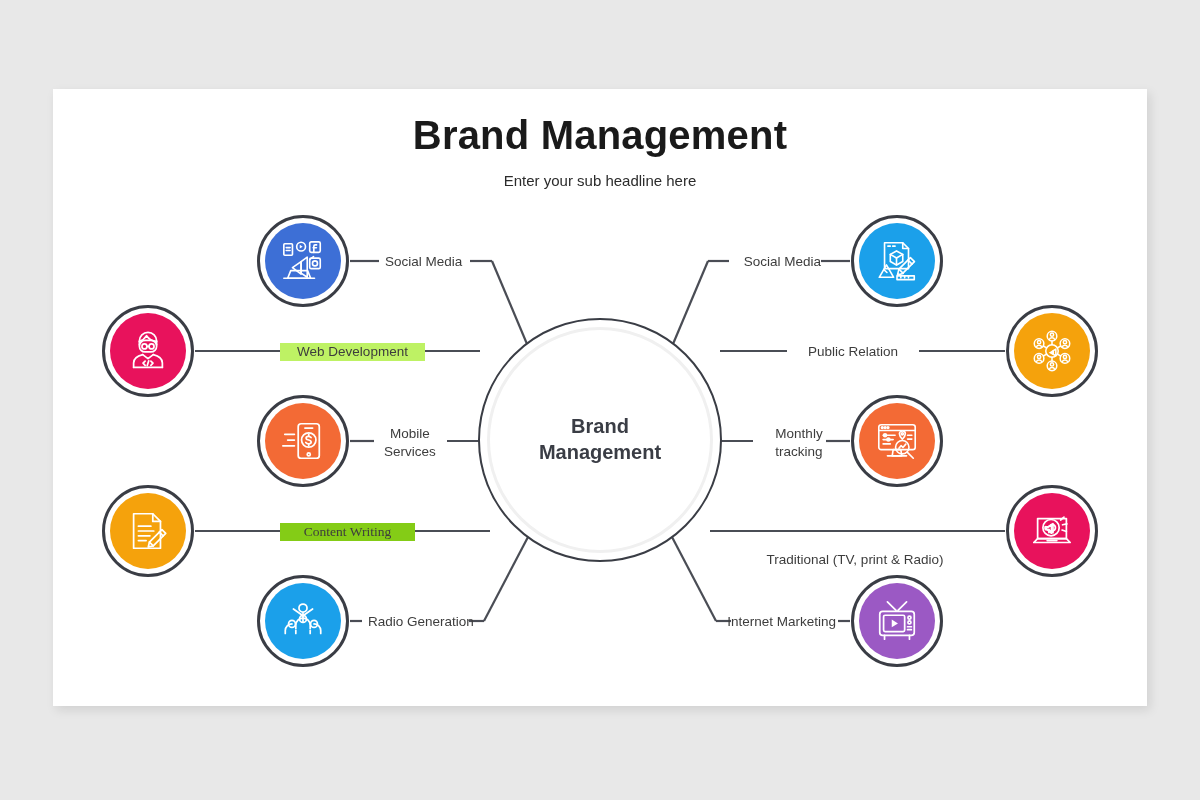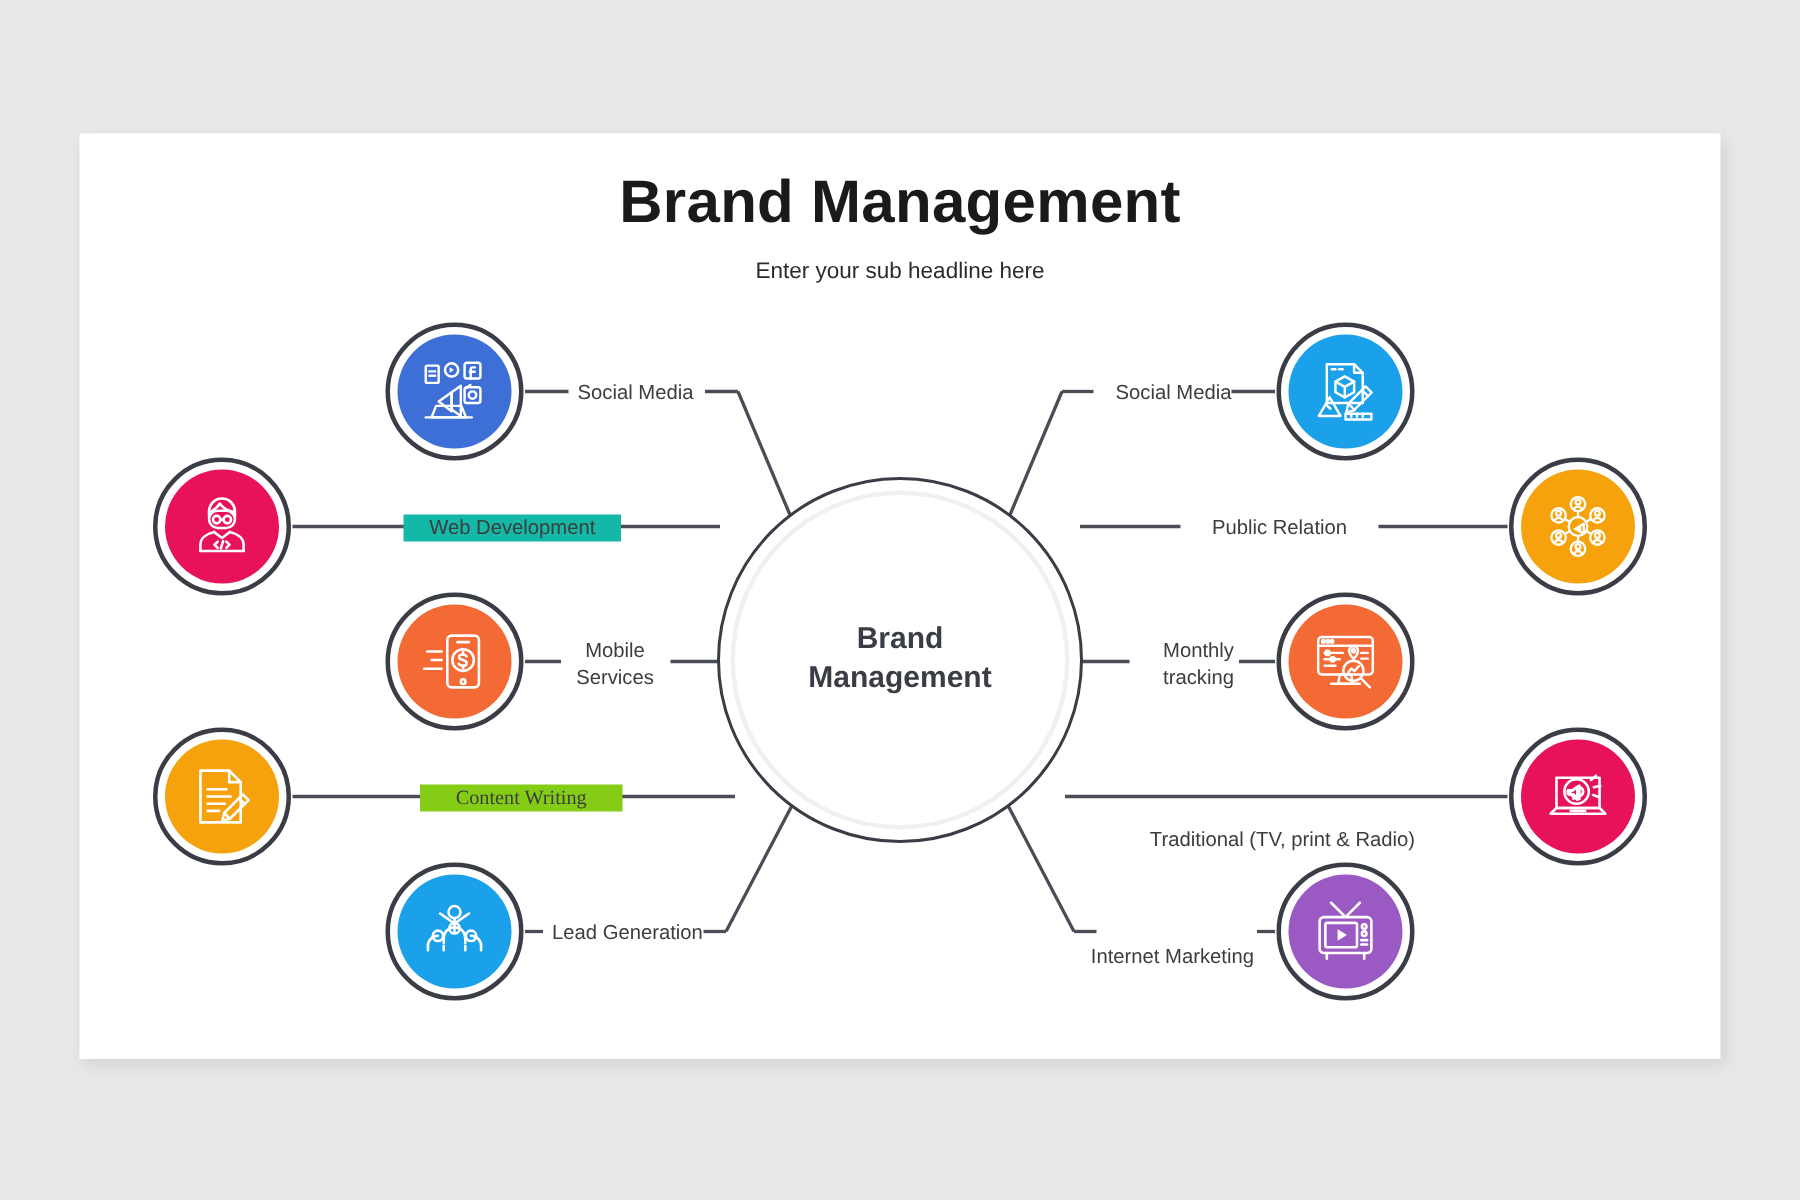--- a/index.html
+++ b/index.html
@@ -216,21 +216,21 @@
         <path d="M9 41v-4.5C9 32 13.5 29 18.5 27.8"></path>
         <path d="M39 41v-4.5C39 32 34.5 29 29.5 27.8"></path>
         <path d="M18.5 27.8L24 32l5.5-4.2"></path>
         <line x1="9" y1="41" x2="39" y2="41"></line>
         <path d="M21 34.5l-2.2 2.2L21 38.9"></path>
         <path d="M27 34.5l2.2 2.2L27 38.9"></path>
         <line x1="24.8" y1="34.2" x2="23.2" y2="39.2"></line>
       </svg>
     </div>
   </div>
-  <div class="branch-label lbl-center" style="left:269px;top:343px;width:145px;background:#14b8a6;">Web Development</div>
+  <div class="branch-label lbl-center" style="left:280px;top:343px;width:145px;background:#bef264;">Web Development</div>
 
   <div class="node" style="left:257px;top:395px;">
     <div class="node-disc" style="background:#f36a35;">
       <svg width="46" height="46" viewBox="0 0 48 48" fill="none" stroke="#ffffff" stroke-width="1.8" stroke-linecap="round" stroke-linejoin="round">
         <rect x="19" y="6" width="22" height="36" rx="3"></rect>
         <line x1="26" y1="10.5" x2="34" y2="10.5"></line>
         <circle cx="30" cy="38" r="1.6"></circle>
         <circle cx="30" cy="23" r="7.5"></circle>
         <path d="M32.4 20.4c-.7-.9-1.6-1.3-2.7-1.3-1.5 0-2.5.8-2.5 1.9 0 2.6 5.3 1.3 5.3 4 0 1.2-1.1 2-2.7 2-1.2 0-2.2-.4-2.9-1.4"></path>
         <line x1="30" y1="17.2" x2="30" y2="19"></line>
@@ -274,21 +274,21 @@
         <circle cx="24" cy="21.8" r="3.6"></circle>
         <circle cx="12.5" cy="27" r="3.6"></circle>
         <path d="M5.5 37v-3a7 7 0 0 1 7-7"></path>
         <circle cx="35.5" cy="27" r="3.6"></circle>
         <path d="M42.5 37v-3a7 7 0 0 0-7-7"></path>
         <path d="M16.5 37v-3"></path>
           <path d="M31.5 37v-3"></path>
       </svg>
     </div>
   </div>
-  <div class="branch-label lbl-left" style="left:368px;top:613px;">Lead Generation</div>
+  <div class="branch-label lbl-left" style="left:368px;top:613px;">Radio Generation</div>
 
   <div class="node" style="left:851px;top:215px;">
     <div class="node-disc" style="background:#1ba0ea;">
       <svg width="46" height="46" viewBox="0 0 48 48" fill="none" stroke="#ffffff" stroke-width="1.7" stroke-linecap="round" stroke-linejoin="round">
         <path d="M11 5h19l6 6v21H11z"></path>
         <path d="M30 5v6h6"></path>
         <line x1="14.5" y1="8.5" x2="17" y2="8.5"></line>
           <line x1="19.5" y1="8.5" x2="22" y2="8.5"></line>
         <path d="M23.5 13.5l6.5 3.6v7.4l-6.5 3.6-6.5-3.6v-7.4z"></path>
         <path d="M17 17.1l6.5 3.7 6.5-3.7"></path>
@@ -401,15 +401,15 @@
         <path d="M18.5 22.5l6.5 4-6.5 4z" fill="#ffffff" stroke="none"></path>
         <circle cx="37" cy="20.5" r="1.6"></circle>
         <circle cx="37" cy="25.5" r="1.6"></circle>
         <line x1="35" y1="30" x2="39" y2="30"></line>
         <line x1="35" y1="33" x2="39" y2="33"></line>
         <line x1="11" y1="39" x2="11" y2="43"></line>
         <line x1="37" y1="39" x2="37" y2="43"></line>
       </svg>
     </div>
   </div>
-  <div class="branch-label lbl-right" style="left:716px;top:629px;width:120px;">Internet Marketing</div>
+  <div class="branch-label lbl-right" style="left:716px;top:613px;width:120px;">Internet Marketing</div>
 
 </div>
 
 </body></html>

